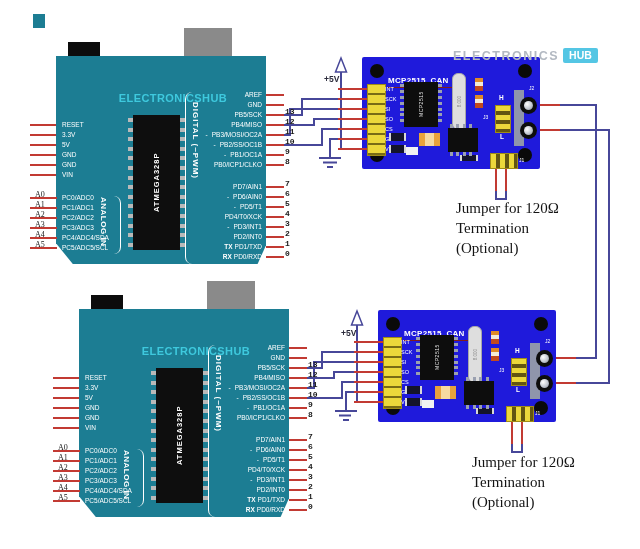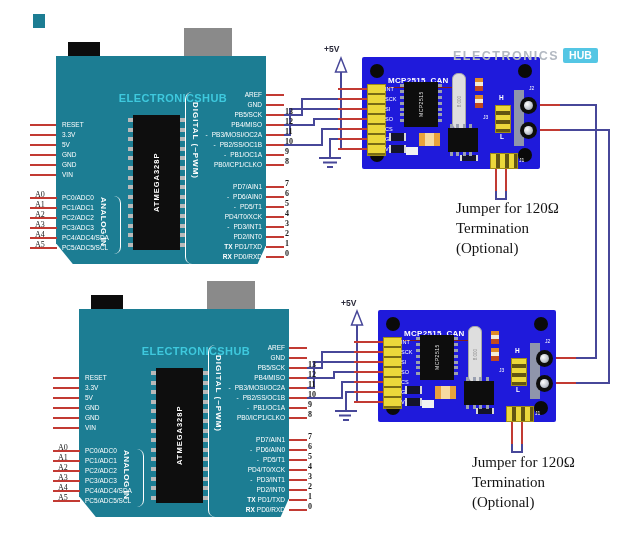--- a/index.html
+++ b/index.html
@@ -29,21 +29,21 @@
   .dpins-lower{position:absolute;left:100px;top:126px;width:150px;}
   .lrow,.arow,.rrow{position:relative;height:10px;}
   .lstub,.astub{position:absolute;left:0;top:4px;width:26px;height:2px;background:var(--red);}
   .astub{width:27px;}
   .lname,.aname{position:absolute;left:32px;top:1px;font-size:6.5px;color:#fff;white-space:nowrap;}
   .anum{position:absolute;left:5px;top:-3px;font-family:"Liberation Serif",serif;font-weight:normal;font-size:8px;color:#1a1a1a;}
   .rname{position:absolute;right:44px;top:1px;font-size:6.5px;color:#fff;white-space:nowrap;}
   .rname .mark{font-style:normal;margin-right:2px;}
   .rname .pfx{font-weight:bold;margin-right:2px;}
   .rstub{position:absolute;left:110px;top:4px;width:18px;height:2px;background:var(--red);}
-  .rnum{position:absolute;left:129px;top:-3px;font-family:Liberation Serif, serif;font-weight:bold;font-size:8px;color:#1a1a1a;}
+  .rnum{position:absolute;left:129px;top:-3px;font-family:Liberation Mono, monospace;font-weight:bold;font-size:8px;color:#1a1a1a;}
   .digital-label{position:absolute;left:135px;top:46px;height:164px;writing-mode:vertical-rl;
       color:#fff;font-weight:bold;font-size:8px;letter-spacing:1px;}
   .analog-label{position:absolute;left:43px;top:141px;height:62px;writing-mode:vertical-rl;
       color:#fff;font-weight:bold;font-size:8px;letter-spacing:.5px;}
   .brace-digital{position:absolute;left:129px;top:36px;width:7px;height:172px;
       border-left:1.5px solid #fff;border-top-left-radius:7px;border-bottom-left-radius:7px;}
   .brace-analog{position:absolute;left:57px;top:140px;width:7px;height:58px;
       border-right:1.5px solid #fff;border-top-right-radius:7px;border-bottom-right-radius:7px;}
 
   
@@ -91,21 +91,21 @@
   .j2strip{position:absolute;left:152px;top:33px;width:10px;height:56px;background:#8f95ab;}
   .screw{position:absolute;width:17px;height:17px;background:#0d0d0d;border-radius:50%;}
   .screw::after{content:"";position:absolute;left:4px;top:4px;width:9px;height:9px;border-radius:50%;
       background:radial-gradient(circle at 35% 35%,#ffffff,#c2c7d0 55%,#7e8490);}
   .screw.s1{left:158px;top:40px;} .screw.s2{left:158px;top:65px;}
   .j1block{position:absolute;left:128px;top:96px;width:26px;height:14px;background:var(--yellow);border:1px solid #a08c17;
       background-image:repeating-linear-gradient(90deg,rgba(0,0,0,0) 0 5px,rgba(40,30,0,.7) 5px 9px);}
   .j1-name{position:absolute;left:157px;top:100px;color:#fff;font-size:5px;}
 
   
-  .supply{position:absolute;z-index:3;font-size:8.5px;font-weight:bold;color:#2a2a3a;}
+  .supply{position:absolute;z-index:3;font-size:8.5px;font-weight:bold;color:#2a2a3a;margin-top:30px;}
   #supply-a{left:324px;top:44px;} #supply-b{left:341px;top:298px;}
   .note{position:absolute;z-index:3;font-family:"Liberation Serif",serif;font-size:15px;color:#141414;line-height:20px;}
   #note-a{left:456px;top:198px;} #note-b{left:472px;top:452px;}
   .watermark{position:absolute;left:446px;top:46px;z-index:4;white-space:nowrap;}
   .wm-text{color:#b3b9c2;font-weight:bold;font-size:12.5px;letter-spacing:1.5px;margin-left:7px;}
   .wm-badge{display:inline-block;margin-left:4px;padding:1px 6px 2px;background:#54c6e4;color:#fff;
       font-weight:bold;font-size:10.5px;border-radius:2px;vertical-align:1px;}
   .decor-frag{position:absolute;left:33px;top:14px;width:12px;height:14px;background:var(--teal);z-index:2;}
 </style>
 </head>

